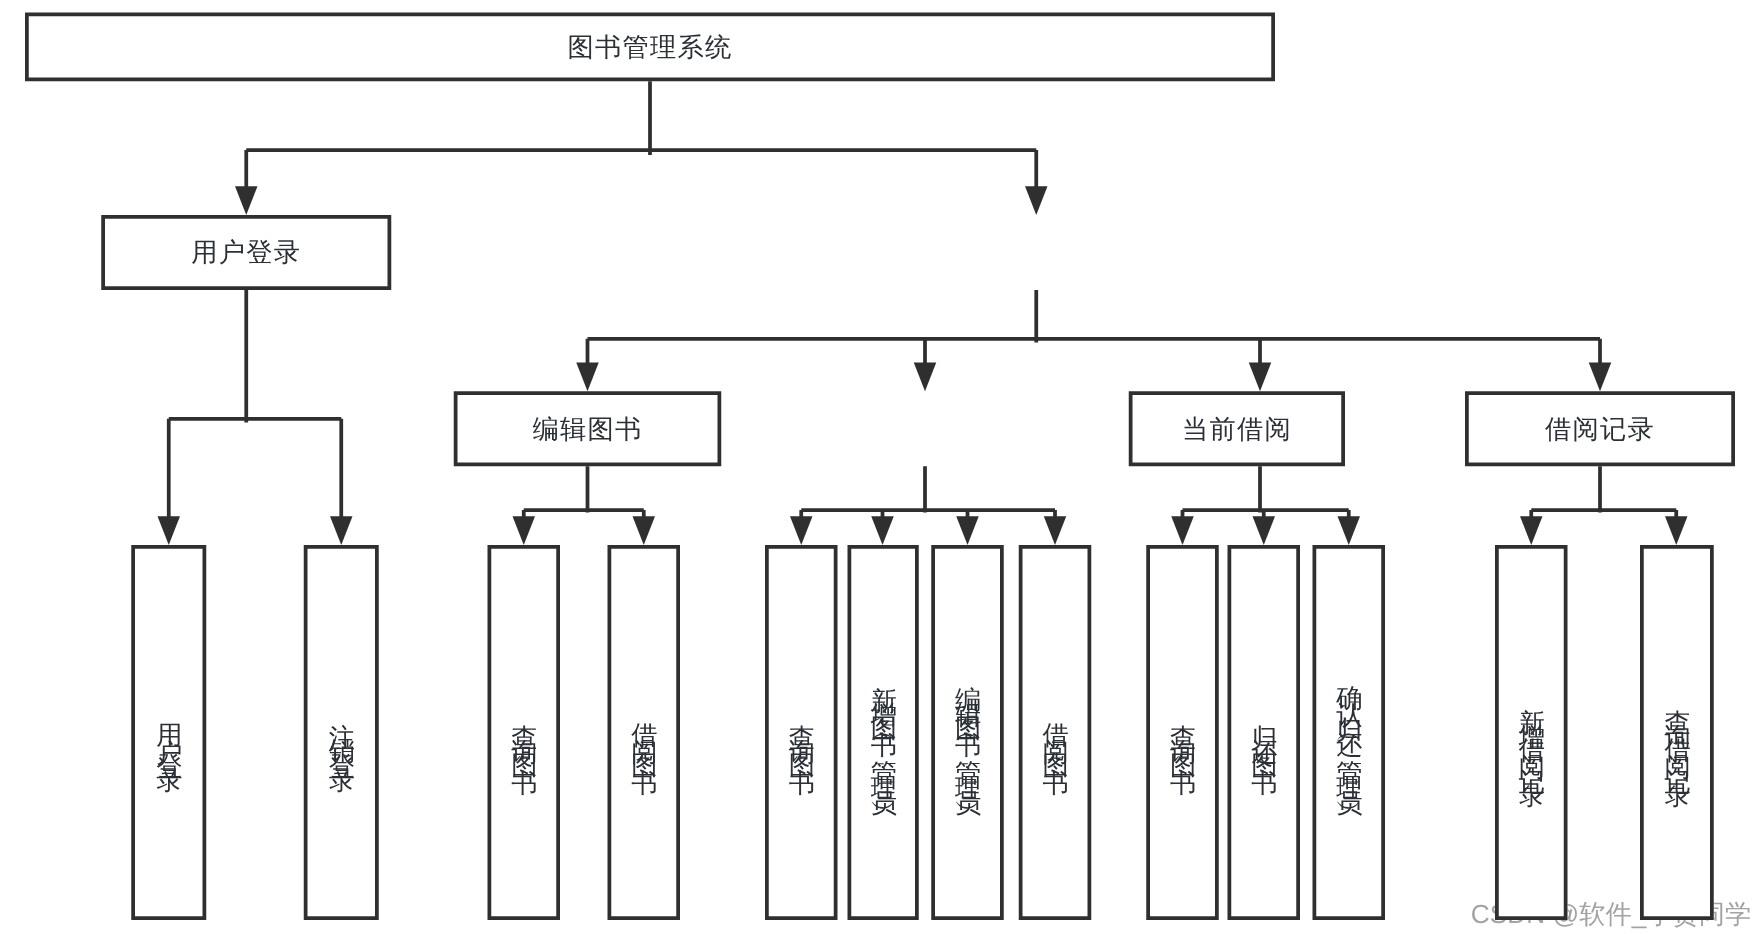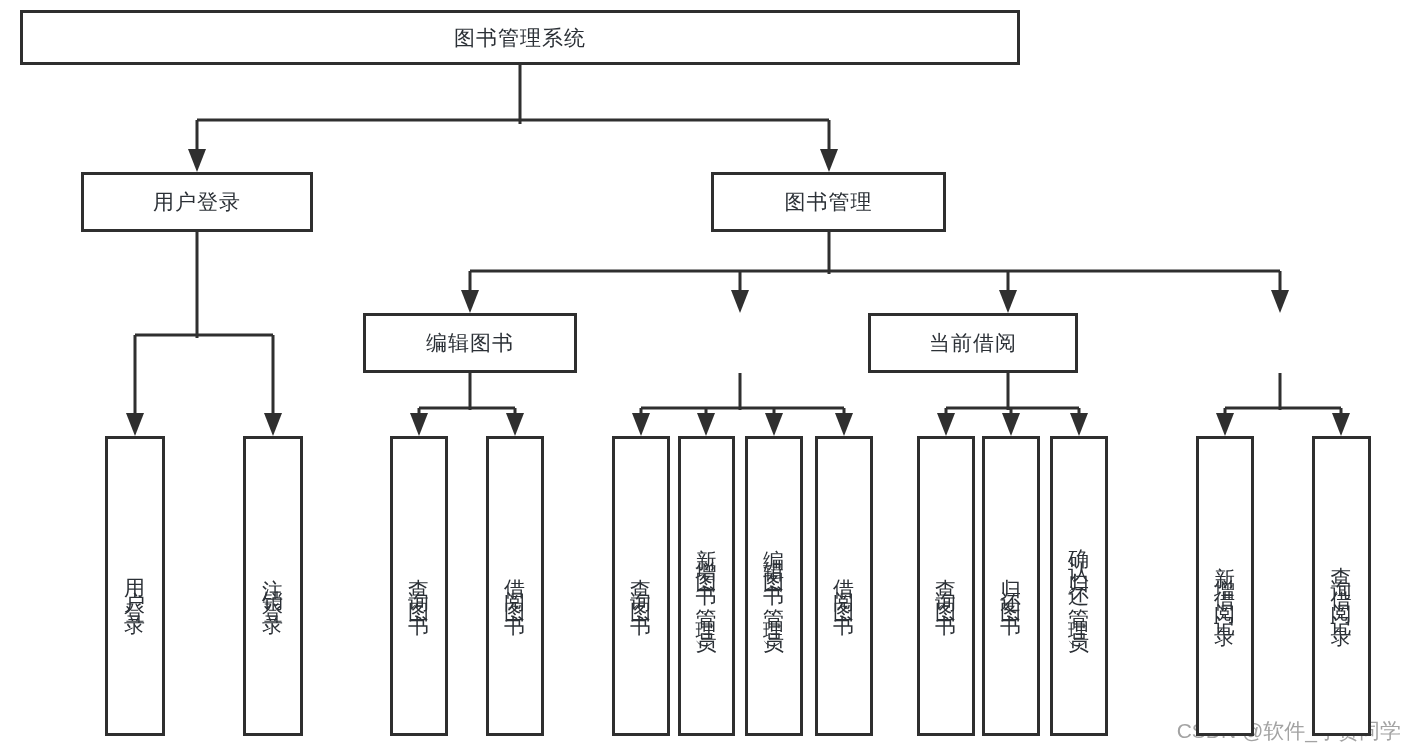--- a/index.html
+++ b/index.html
@@ -63,29 +63,29 @@
 
   <div id="watermark">CSDN @软件_小贺同学</div>
 
   <div class="node" style="left:20px; top:10px; width:1000px; height:55px;">
     <span class="htext">图书管理系统</span>
   </div>
 
   <div class="node" style="left:81px; top:172px; width:232px; height:60px;">
     <span class="htext">用户登录</span>
   </div>
-  <div class="node" style="left:711px; top:172px; width:235px; height:60px;">
-    <span class="htext">图书管理</span>
-  </div>
 
   <div class="node" style="left:363px; top:313px; width:214px; height:60px;">
     <span class="htext">编辑图书</span>
   </div>
-  <div class="node" style="left:868px; top:313px; width:210px; height:60px;">
+  <div class="node" style="left:903px; top:313px; width:173px; height:60px;">
     <span class="htext">当前借阅</span>
+  </div>
+  <div class="node" style="left:1172px; top:313px; width:216px; height:60px;">
+    <span class="htext">借阅记录</span>
   </div>
 
   <div class="node" style="left:105px; top:436px; width:60px; height:300px;">
     <span class="vtext">用户登录</span>
   </div>
   <div class="node" style="left:243px; top:436px; width:60px; height:300px;">
     <span class="vtext">注销登录</span>
   </div>
 
   <div class="node" style="left:390px; top:436px; width:58px; height:300px;">

